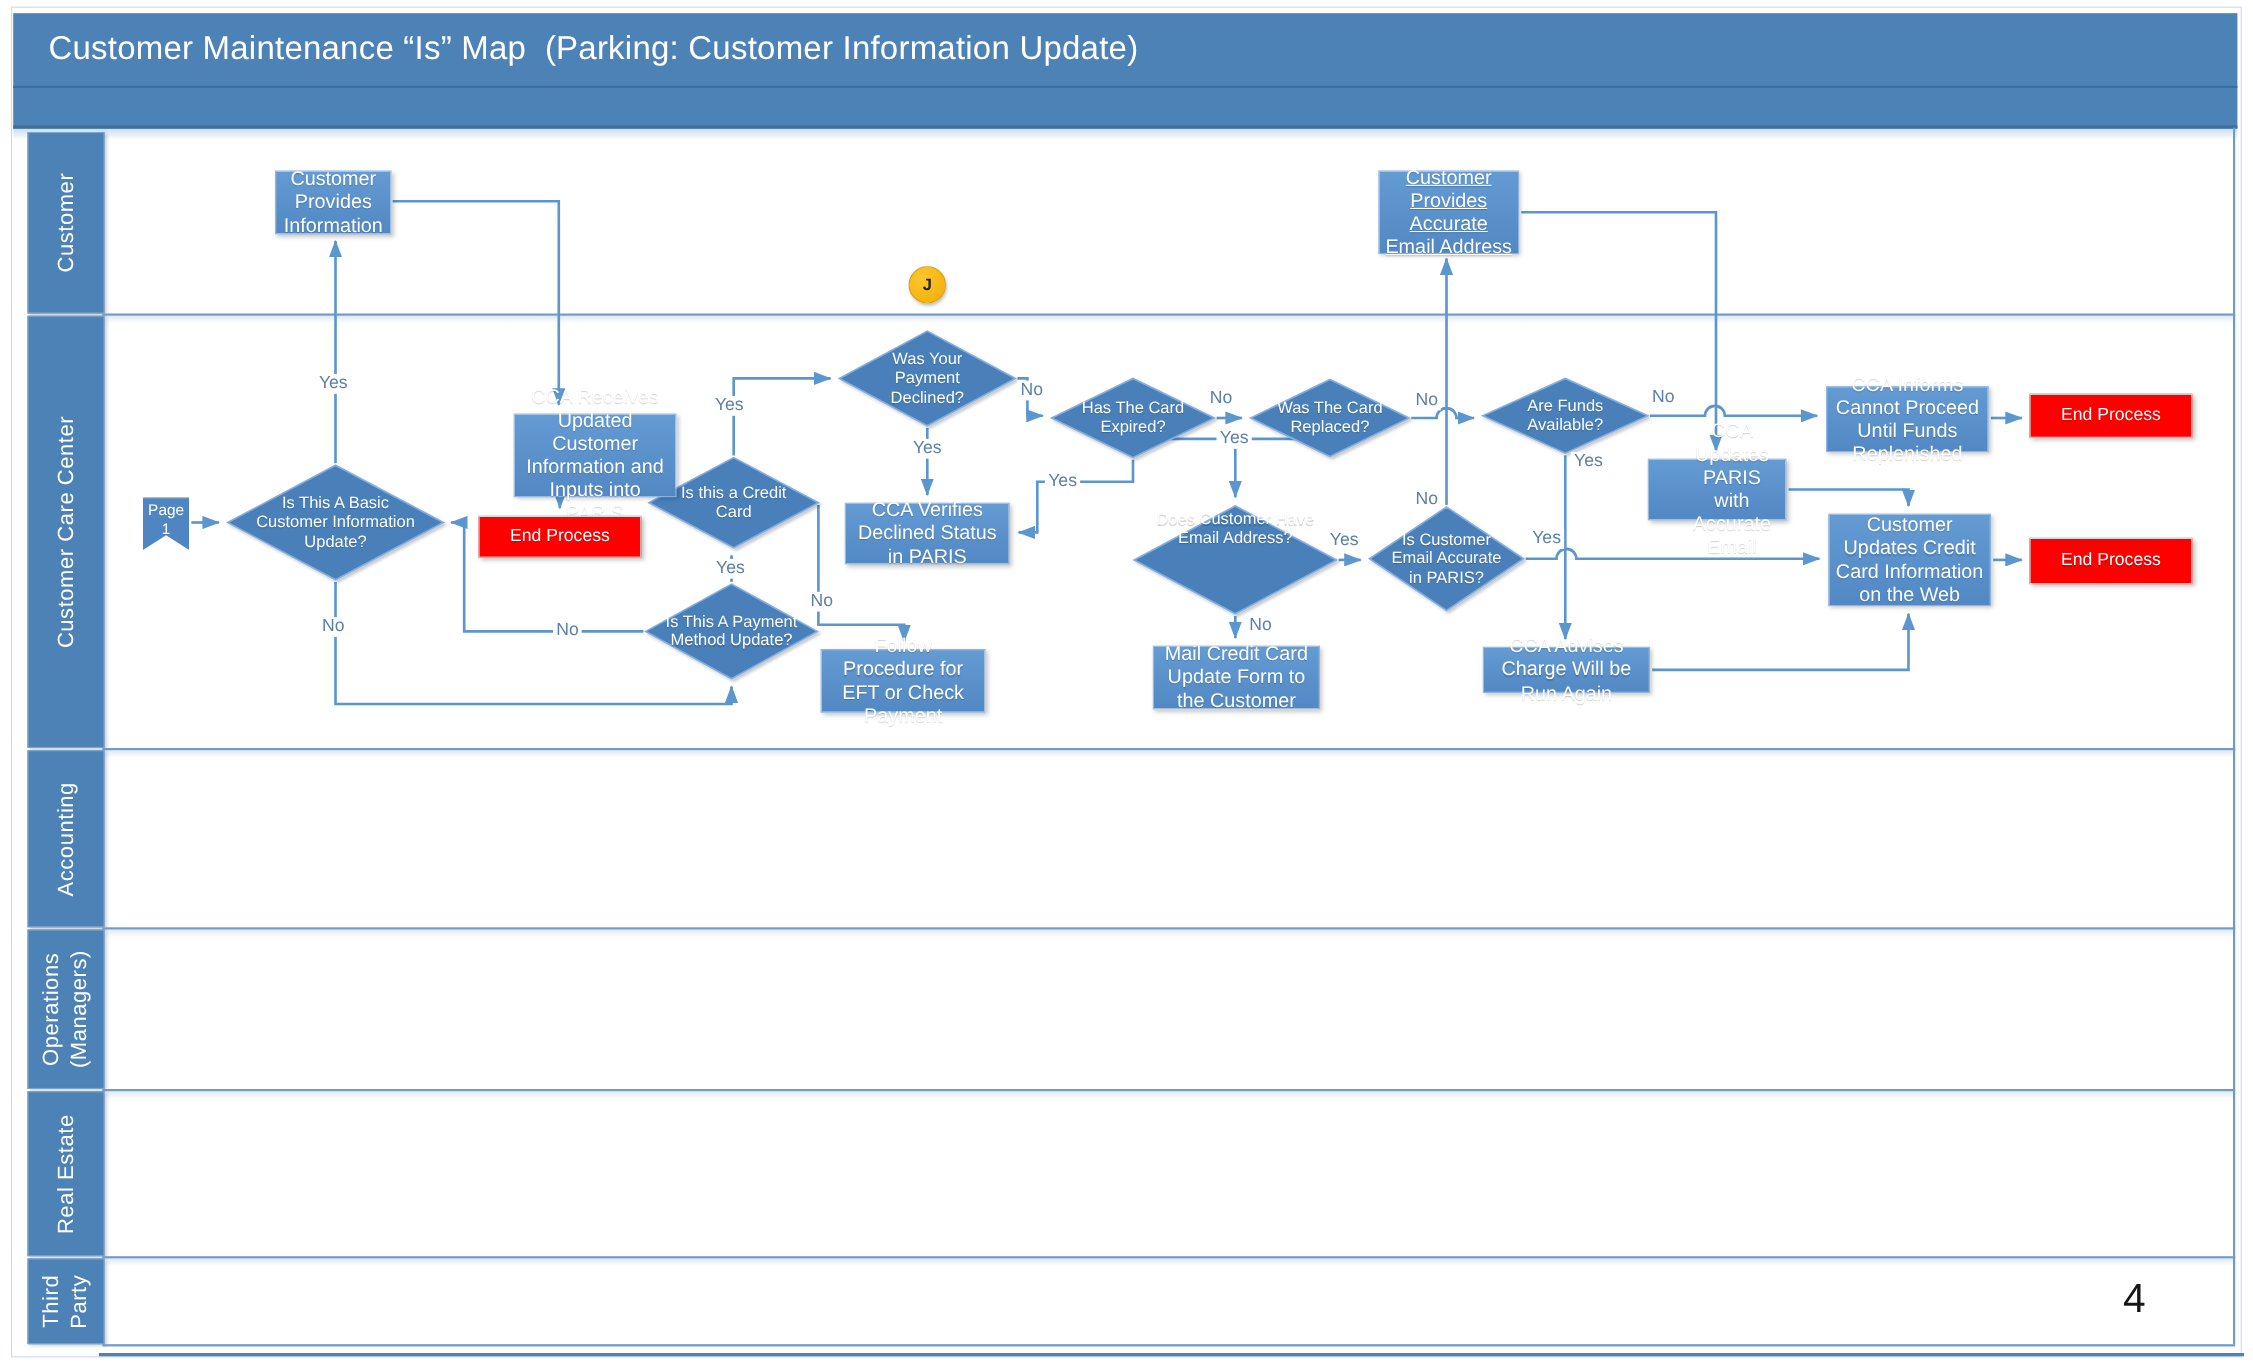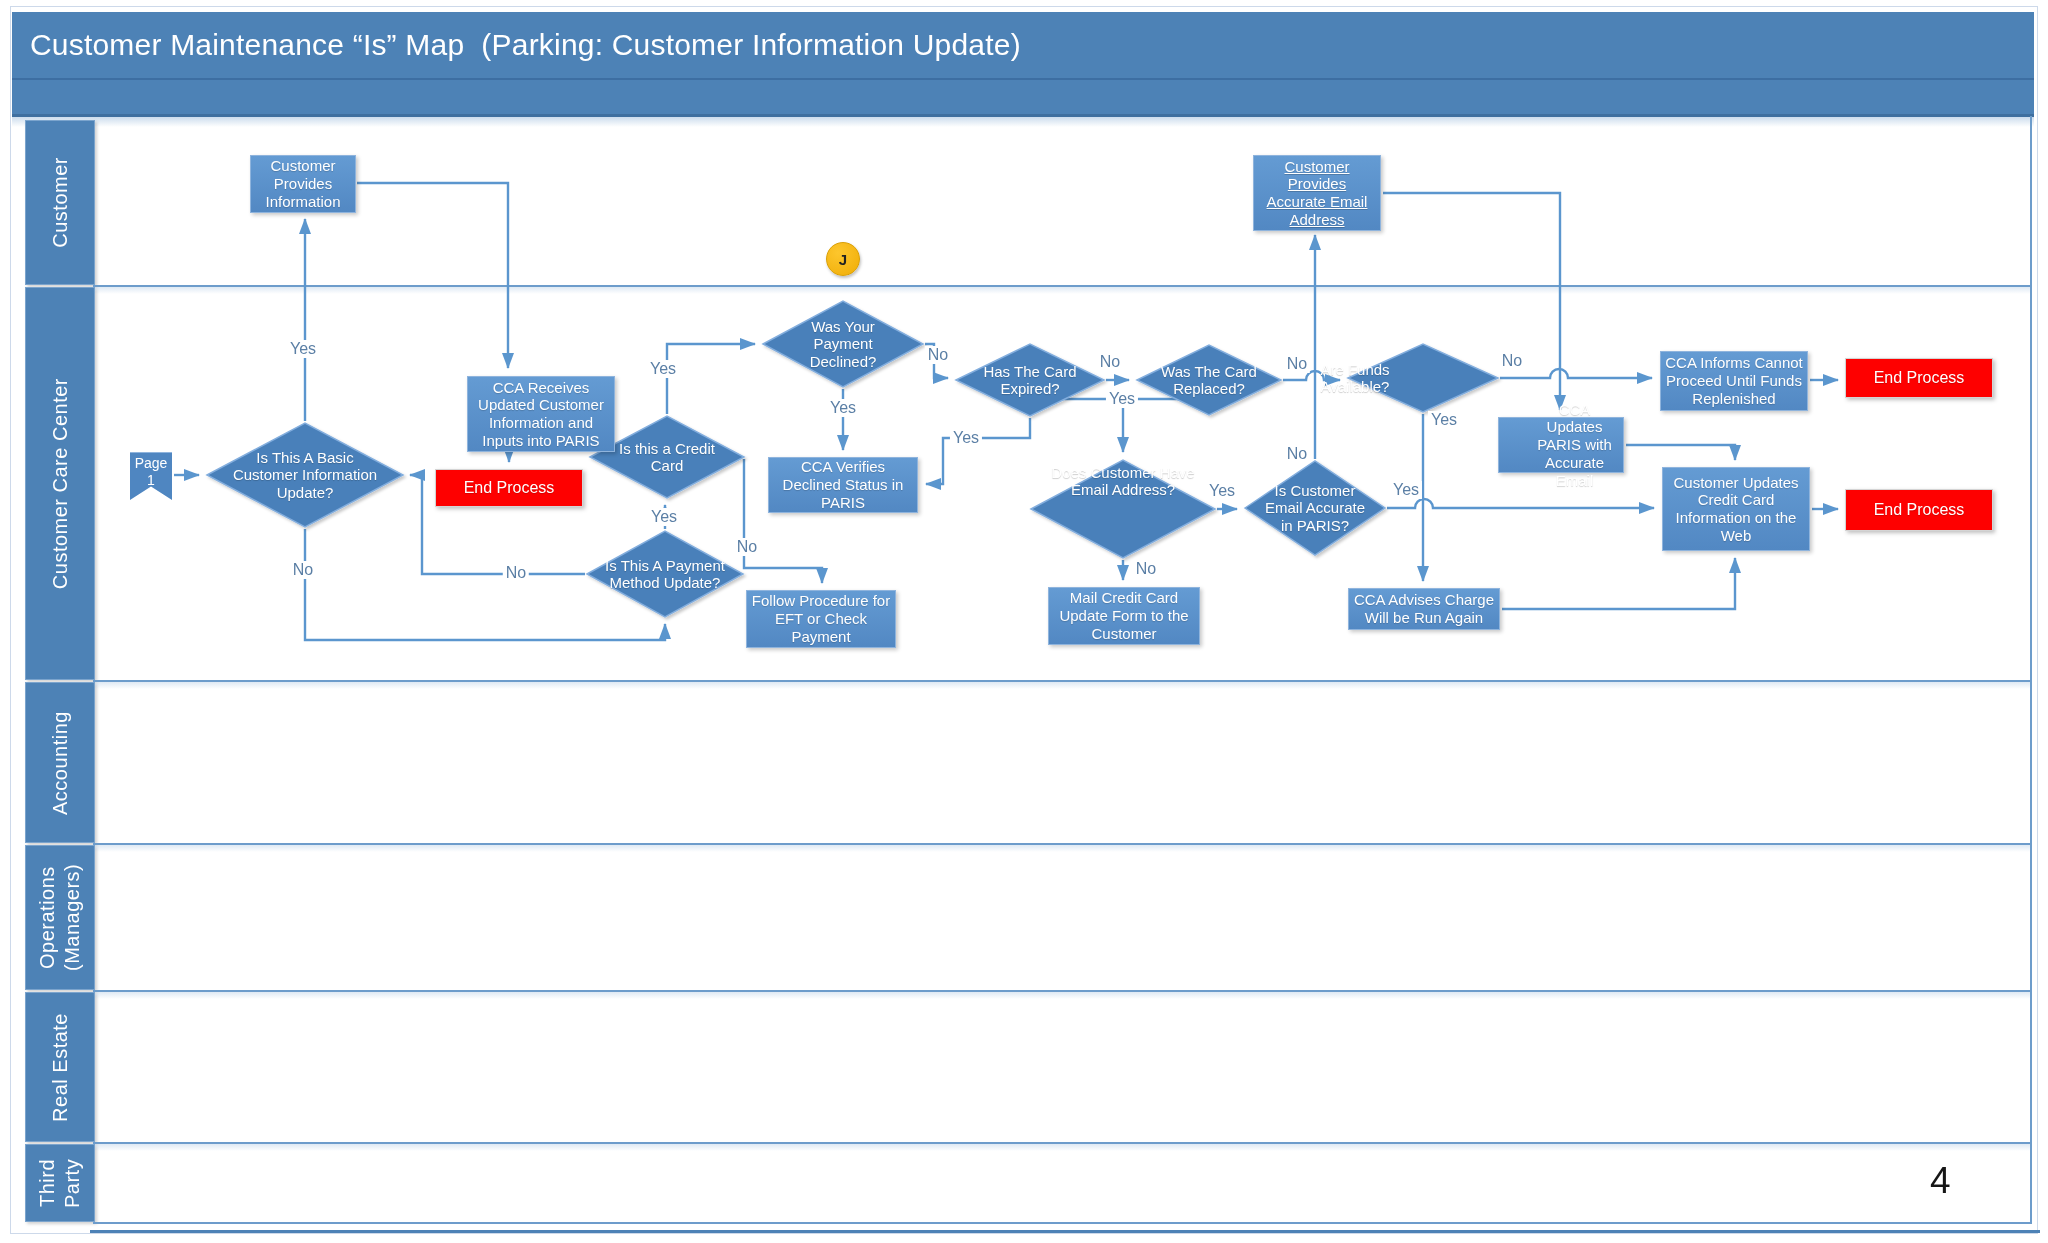--- a/index.html
+++ b/index.html
@@ -1,32 +1,32 @@
 <!DOCTYPE html>
 <html><head>
 <meta charset="utf-8">
 <style>
   html,body{margin:0;padding:0;background:#ffffff;}
   .page{position:relative;width:2048px;height:1243px;background:#fff;font-family:"Liberation Sans",sans-serif;overflow:hidden;}
   .sheet-outline{position:absolute;left:10px;top:6px;width:2026px;height:1226px;border:1px solid #cdd9ea;}
   
   .titlebar{position:absolute;left:12px;top:12px;width:2022px;height:66px;background:#4d82b6;border-bottom:2px solid #3d6ea2;display:flex;align-items:center;}
-  .titlebar .t{color:#fff;font-size:30px;padding-left:18px;white-space:pre;letter-spacing:.2px;}
+  .titlebar .t{color:#fff;font-size:30px;padding-left:32px;white-space:pre;letter-spacing:.2px;}
   .substrip{position:absolute;left:12px;top:80px;width:2022px;height:34px;background:#4d82b6;border-bottom:3px solid #3f6f9f;}
   .headshadow{position:absolute;left:12px;top:117px;width:2022px;height:10px;background:linear-gradient(180deg,rgba(109,156,203,.35),rgba(109,156,203,0));}
   
   .lcell{position:absolute;left:25px;width:68px;background:#4d82b6;border:1px solid #7ba4cd;box-shadow:2px 2px 3px rgba(0,0,0,.18);display:flex;align-items:center;justify-content:center;}
   .lcell .v{writing-mode:vertical-rl;transform:rotate(180deg);color:#fff;font-size:20px;line-height:1.25;text-align:center;letter-spacing:.5px;}
   
   .sep{position:absolute;left:93px;width:1939px;height:2px;background:#6d9ccb;}
   .sepshadow{position:absolute;left:93px;width:1939px;height:7px;background:linear-gradient(180deg,rgba(109,156,203,.22),rgba(109,156,203,0));}
   .rborder{position:absolute;left:2030px;top:116px;width:2px;height:1106px;background:#6d9ccb;}
   .bottomline{position:absolute;left:90px;top:1230px;width:1950px;height:3px;background:#4d82b6;}
   
-  .node{position:absolute;display:flex;align-items:center;justify-content:center;text-align:center;color:#fff;font-size:15px;line-height:1.18;text-shadow:0 1px 1px rgba(0,0,0,.18);box-sizing:border-box;}
+  .node{position:absolute;display:flex;align-items:center;justify-content:center;text-align:center;color:#fff;font-size:18px;line-height:1.18;text-shadow:0 1px 1px rgba(0,0,0,.18);box-sizing:border-box;}
   .process{background:linear-gradient(180deg,#649bd3,#5288c3);border:1px solid #8fb4dd;box-shadow:2px 2px 4px rgba(0,0,0,.22);padding:2px 4px;}
   .endbox{background:#fe0000;border:1px solid #d4d4d4;box-shadow:2px 2px 4px rgba(0,0,0,.25);font-size:16px;}
   .dtext{position:absolute;transform:translate(-50%,-50%);text-align:center;color:#fff;font-size:15px;line-height:1.15;text-shadow:0 1px 1px rgba(0,0,0,.2);}
   .elabel{position:absolute;transform:translate(-50%,-50%);color:#5b7fa5;font-size:16px;line-height:1;background:#fff;padding:1px 3px;}
   .bookmark{position:absolute;left:130px;top:452px;width:42px;height:48px;background:#4f86c1;border-top:1px solid #8fb4dd;clip-path:polygon(0 0,100% 0,100% 100%,50% 72%,0 100%);color:#fff;font-size:14px;line-height:1.2;text-align:center;padding-top:2px;box-sizing:border-box;}
   .jbadge{position:absolute;left:826px;top:242px;width:32px;height:32px;border-radius:50%;background:radial-gradient(circle at 35% 30%,#fdc62d,#f0ad06);border:1px solid #d99f06;color:#222;font-size:15px;font-weight:bold;display:flex;align-items:center;justify-content:center;box-shadow:1px 2px 3px rgba(0,0,0,.25);}
   .pagenum{position:absolute;left:1930px;top:1160px;font-size:37px;color:#161616;}
   svg.flow{position:absolute;left:0;top:0;pointer-events:none;}
 </style>
 </head>
@@ -140,21 +140,21 @@
   <div class="node endbox" style="left:1845px;top:489px;width:148px;height:42px;">End Process</div>
 
   <div class="dtext" style="left:305px;top:475px;width:160px;">Is This A Basic Customer Information Update?</div>
   <div class="dtext" style="left:667px;top:457px;width:112px;">Is this a Credit Card</div>
   <div class="dtext" style="left:665px;top:574px;width:132px;">Is This A Payment Method Update?</div>
   <div class="dtext" style="left:843px;top:344px;width:92px;">Was Your Payment Declined?</div>
   <div class="dtext" style="left:1030px;top:380px;width:112px;">Has The Card Expired?</div>
   <div class="dtext" style="left:1209px;top:380px;width:112px;">Was The Card Replaced?</div>
   <div class="dtext" style="left:1123px;top:481px;width:152px;">Does Customer Have Email Address?</div>
   <div class="dtext" style="left:1315px;top:508px;width:112px;">Is Customer Email Accurate in PARIS?</div>
-  <div class="dtext" style="left:1355px;top:378px;width:92px;">Are Funds Available?</div>
+  <div class="dtext" style="left:1423px;top:378px;width:92px;">Are Funds Available?</div>
 
   <div class="elabel" style="left:303px;top:349px;">Yes</div>
   <div class="elabel" style="left:303px;top:570px;">No</div>
   <div class="elabel" style="left:516px;top:573px;">No</div>
   <div class="elabel" style="left:664px;top:517px;">Yes</div>
   <div class="elabel" style="left:663px;top:369px;">Yes</div>
   <div class="elabel" style="left:747px;top:547px;">No</div>
   <div class="elabel" style="left:843px;top:408px;">Yes</div>
   <div class="elabel" style="left:938px;top:355px;">No</div>
   <div class="elabel" style="left:966px;top:438px;">Yes</div>

